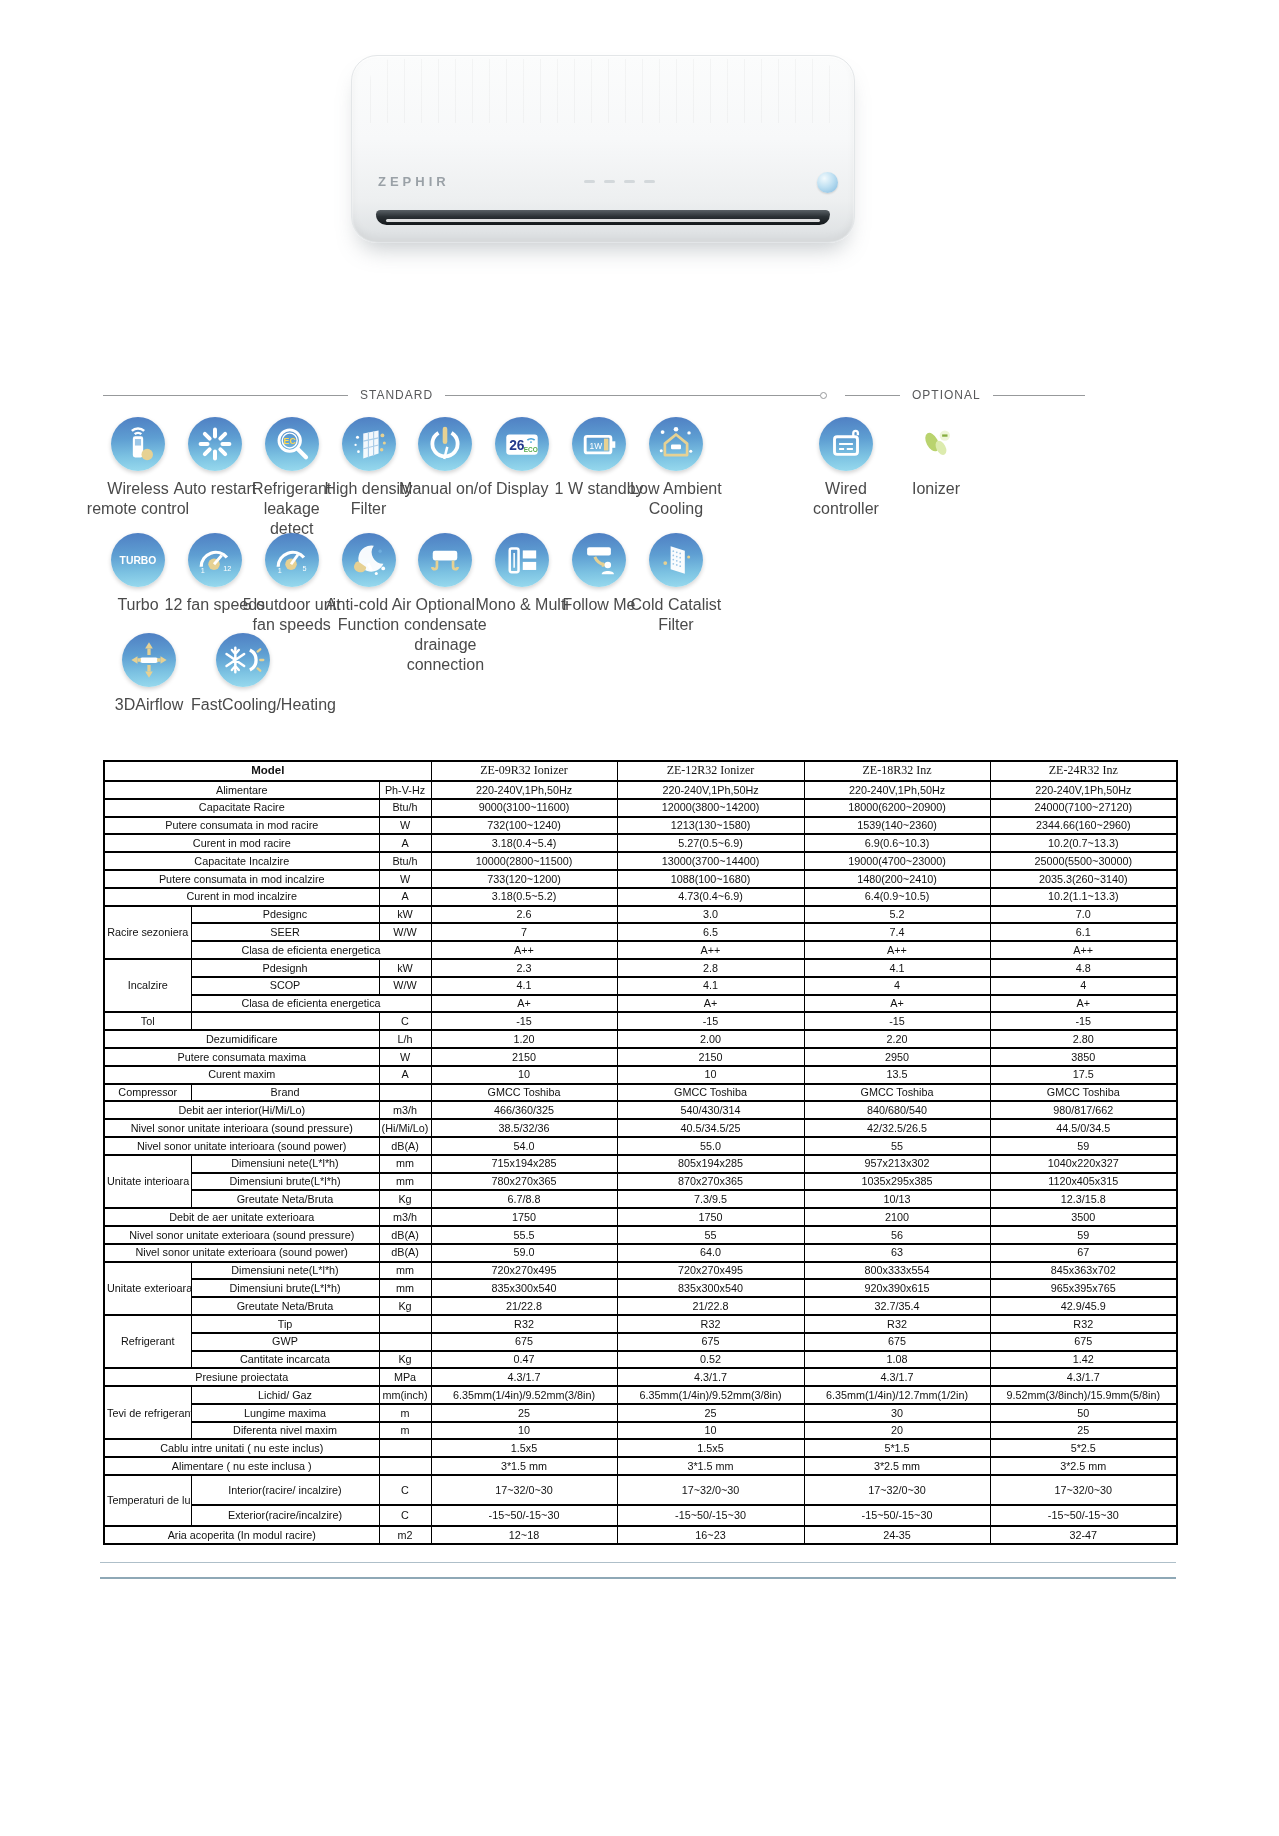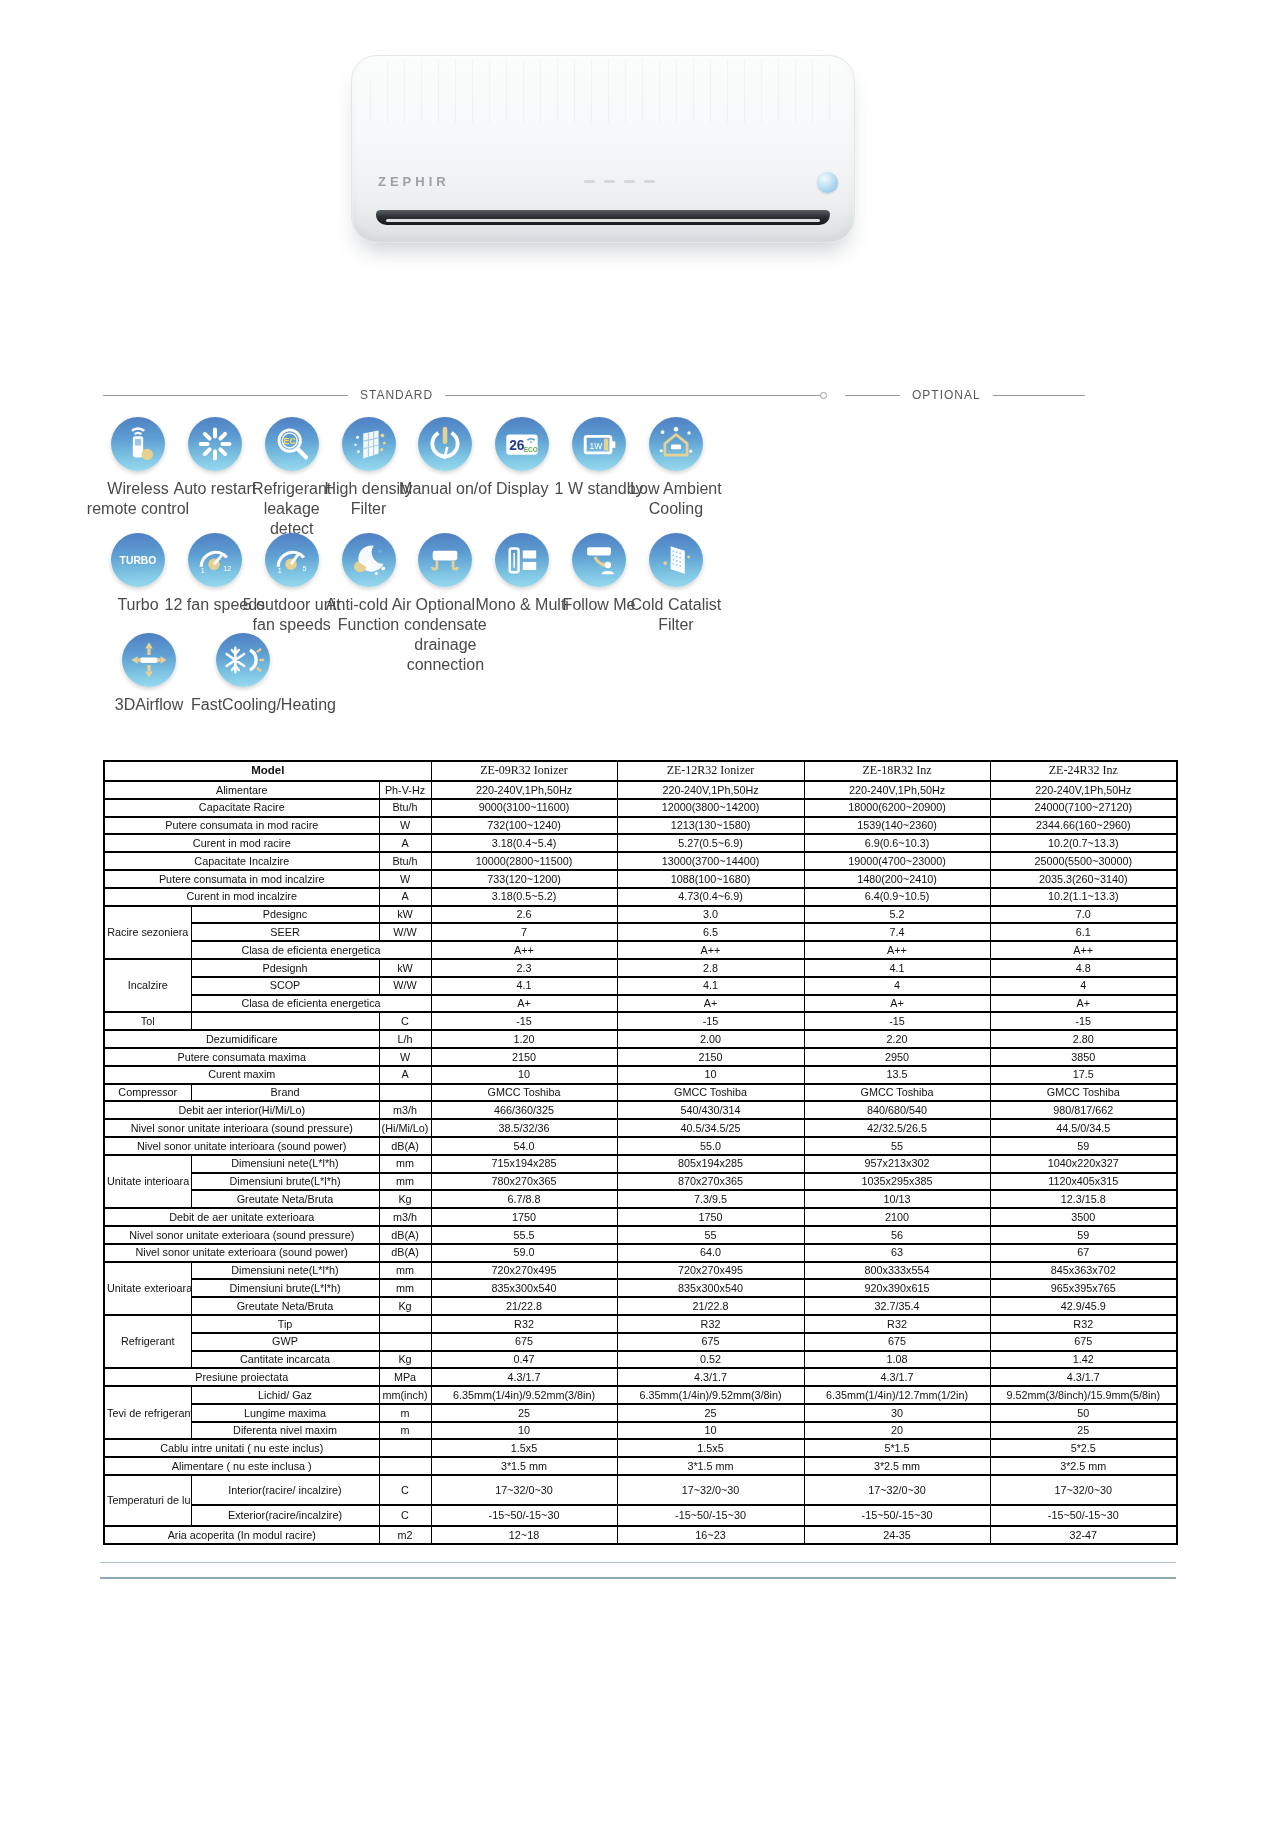--- a/index.html
+++ b/index.html
@@ -203,20 +203,43 @@
               <circle cx="12" cy="4.3" r="1.2"></circle>
               <circle cx="18.8" cy="6.2" r="0.9"></circle>
               <circle cx="4.3" cy="15.5" r="0.8"></circle>
               <circle cx="19.7" cy="15.8" r="0.8"></circle>
             </g>
           </svg>
         </div>
         <div class="flabel">Low Ambient Cooling</div>
       </div>
     </div>
+  <div class="feat-row" id="optrow">
+      <div class="feat">
+        <div class="circ">
+          <svg viewBox="0 0 24 24">
+            <rect x="6" y="8.2" width="12" height="9.2" rx="1.4" fill="none" stroke="#fff" stroke-width="1.5"></rect>
+            <path d="M8.4 12h7.2M8.4 14.6h2.6M12.4 14.6h3.2" stroke="#fff" stroke-width="1.1"></path>
+            <path d="M15.8 8.2V6.4c0-1.7 2.4-1.7 2.4 0v1" fill="none" stroke="#fff" stroke-width="1.2"></path>
+          </svg>
+        </div>
+        <div class="flabel">Wired controller</div>
+      </div>
+      <div class="feat">
+        <div class="circ flat">
+          <svg viewBox="0 0 24 24">
+            <ellipse cx="10" cy="11" rx="3" ry="5.2" transform="rotate(-28 10 11)" fill="#b9d36e"></ellipse>
+            <ellipse cx="14.6" cy="14" rx="2.4" ry="4" transform="rotate(-28 14.6 14)" fill="#dcebae"></ellipse>
+            <circle cx="16.6" cy="7.6" r="2.7" fill="#eef5d8"></circle>
+            <path d="M15.2 7.6h2.8" stroke="#86ad3f" stroke-width="1.2"></path>
+          </svg>
+        </div>
+        <div class="flabel">Ionizer</div>
+      </div>
+    </div>
   <div class="feat-row" id="row2">
       <div class="feat">
         <div class="circ">
           <svg viewBox="0 0 24 24">
             <text x="12" y="14" font-size="5.4" font-weight="bold" fill="#fff" text-anchor="middle">TURBO</text>
           </svg>
         </div>
         <div class="flabel">Turbo</div>
       </div>
       <div class="feat">

